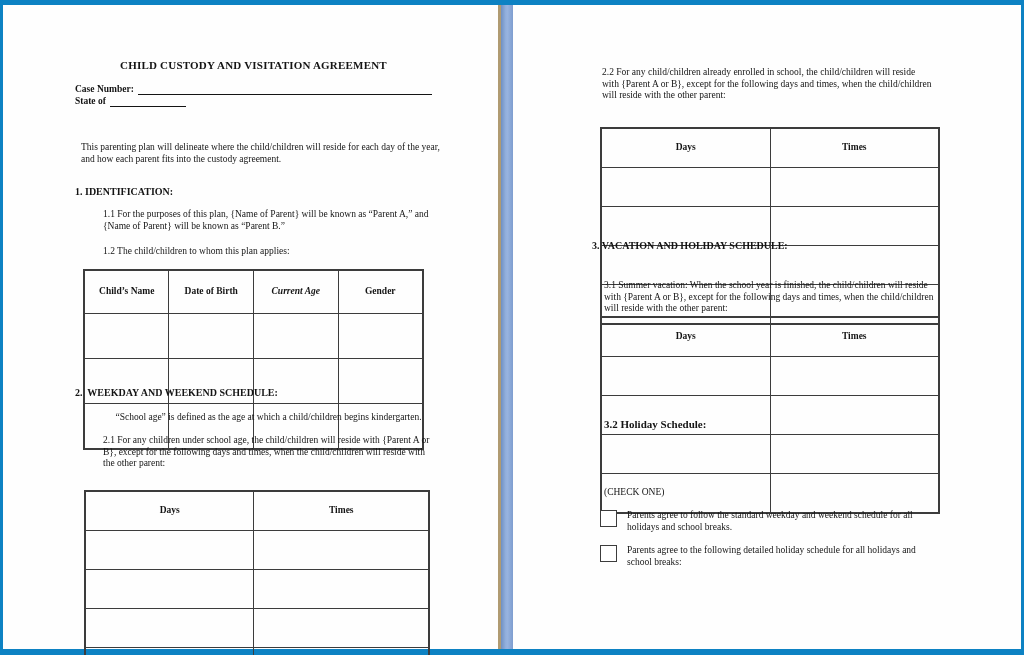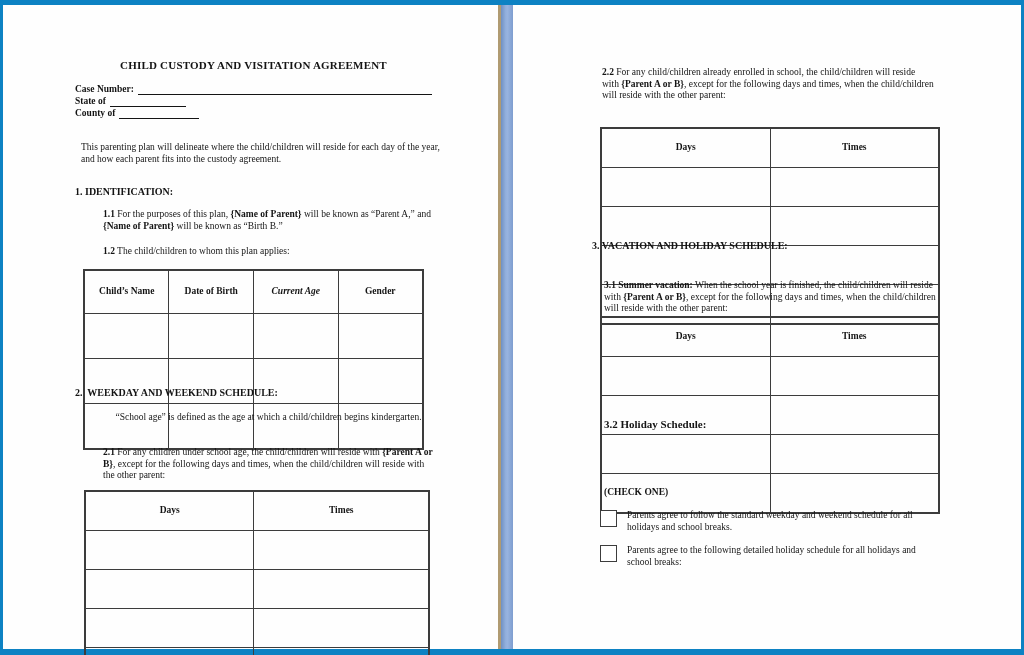--- a/index.html
+++ b/index.html
@@ -8,21 +8,21 @@
   .frame{position:absolute;background:#0d82c3;}
   .frame-top{left:0;top:0;right:0;height:5px;}
   .frame-bottom{left:0;bottom:0;right:0;height:6px;}
   .frame-left{left:0;top:0;bottom:0;width:3px;}
   .frame-right{right:0;top:0;bottom:0;width:3px;}
   .divider-tan{position:absolute;left:498px;top:5px;bottom:6px;width:3px;background:#b09b72;}
   .divider-blue{position:absolute;left:501px;top:5px;bottom:6px;width:12px;
     background:linear-gradient(90deg,#6f90c2 0%,#93b0dd 40%,#97b3df 55%,#7e9dcf 100%);}
   .page{position:absolute;inset:0;}
   .block{position:absolute;margin:0;}
-  .b{font-weight:bold;}
+  .b{font-weight:normal;}
   .title{font-size:11px;font-weight:bold;text-align:center;letter-spacing:.2px;}
   .h{font-size:10px;font-weight:bold;white-space:pre-wrap;}
   .lh12{line-height:12px;}
   .field-row{display:flex;align-items:flex-end;height:12px;}
   .field-label{font-weight:bold;white-space:pre;}
   .fill{display:inline-block;border-bottom:1px solid #141414;height:10px;margin-left:4px;}
   .grow{flex:1;}
   .w76{width:76px;} .w80{width:80px;}
   table.doc-table{border-collapse:collapse;border:2px solid #3c3c3c;table-layout:fixed;}
   table.doc-table th,table.doc-table td{border:1px solid #3c3c3c;padding:12px;}
@@ -51,31 +51,27 @@
 
     <div class="block lh12" style="left:75px;top:83px;width:357px;">
       <div class="field-row">
         <span class="field-label">Case Number:</span>
         <span class="fill grow"></span>
       </div>
       <div class="field-row">
         <span class="field-label">State of</span>
         <span class="fill w76"></span>
       </div>
-      <div class="field-row">
-        <span class="field-label">County of</span>
-        <span class="fill w80"></span>
-      </div>
     </div>
 
     <p class="block" style="left:81px;top:142px;width:359px;">This parenting plan will delineate where the child/children will reside for each day of the year, and how each parent fits into the custody agreement.</p>
 
     <div class="block h" style="left:75px;top:186px;width:357px;">1. IDENTIFICATION:</div>
 
-    <p class="block" style="left:103px;top:209px;width:331px;"><span class="b">1.1</span><span> For the purposes of this plan, </span><span class="b">{Name of Parent}</span><span> will be known as “Parent A,” and </span><span class="b">{Name of Parent}</span><span> will be known as “Birth B.”</span></p>
+    <p class="block" style="left:103px;top:209px;width:331px;"><span class="b">1.1</span><span> For the purposes of this plan, </span><span class="b">{Name of Parent}</span><span> will be known as “Parent A,” and </span><span class="b">{Name of Parent}</span><span> will be known as “Parent B.”</span></p>
 
     <p class="block" style="left:103px;top:246px;width:331px;"><span class="b">1.2</span><span> The child/children to whom this plan applies:</span></p>
 
     <table class="block doc-table t-child" style="left:83px;top:269px;width:341px;">
       <thead>
         <tr>
           <th style="width:25%;">Child’s Name</th>
           <th style="width:25%;">Date of Birth</th>
           <th style="width:25%;font-style:italic;">Current Age</th>
           <th style="width:25%;">Gender</th>
@@ -100,21 +96,21 @@
             <td></td>
             <td></td>
           </tr>
       </tbody>
     </table>
 
     <div class="block h" style="left:75px;top:387px;width:357px;">2.  WEEKDAY AND WEEKEND SCHEDULE:</div>
 
     <p class="block" style="left:103px;top:412px;width:331px;text-align:center;">“School age” is defined as the age at which a child/children begins kindergarten.</p>
 
-    <p class="block" style="left:103px;top:435px;width:333px;margin-top:12px;"><span class="b">2.1</span><span> For any children under school age, the child/children will reside with </span><span class="b">{Parent A or B}</span><span>, except for the following days and times, when the child/children will reside with the other parent:</span></p>
+    <p class="block" style="left:103px;top:435px;width:333px;"><span class="b">2.1</span><span> For any children under school age, the child/children will reside with </span><span class="b">{Parent A or B}</span><span>, except for the following days and times, when the child/children will reside with the other parent:</span></p>
 
     <table class="block doc-table t-sched" style="left:84px;top:490px;width:346px;">
       <thead>
         <tr>
           <th style="width:49%;">Days</th>
           <th style="width:51%;">Times</th>
         </tr>
       </thead>
       <tbody>
         <tr>

